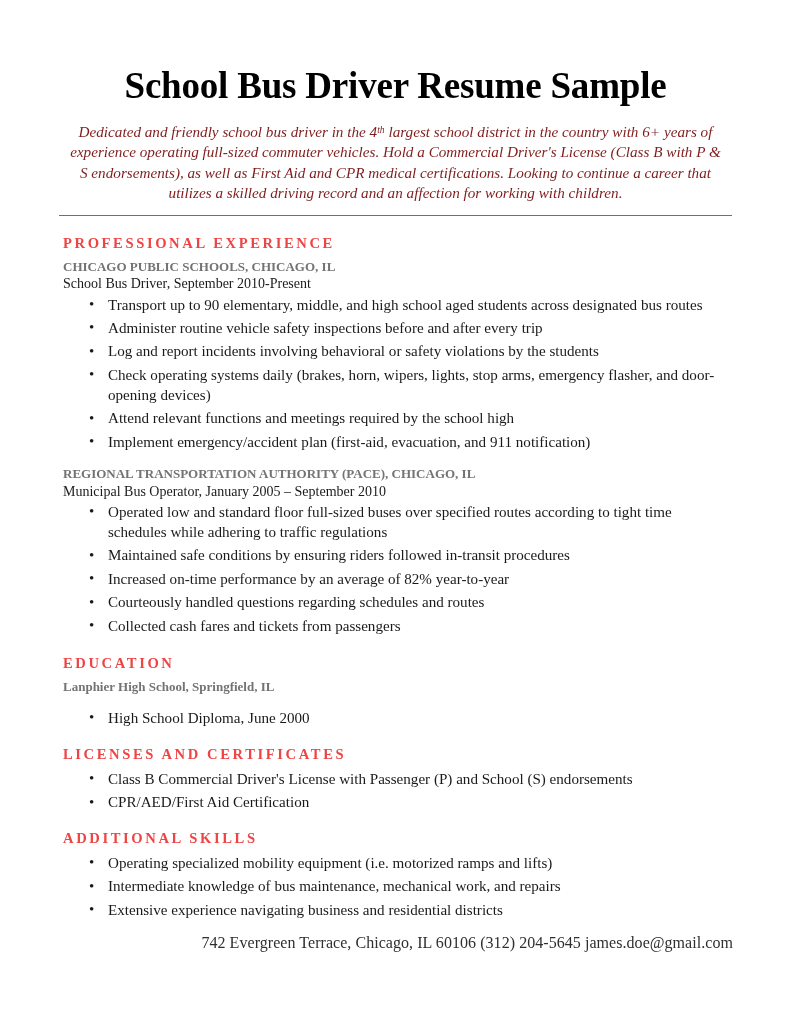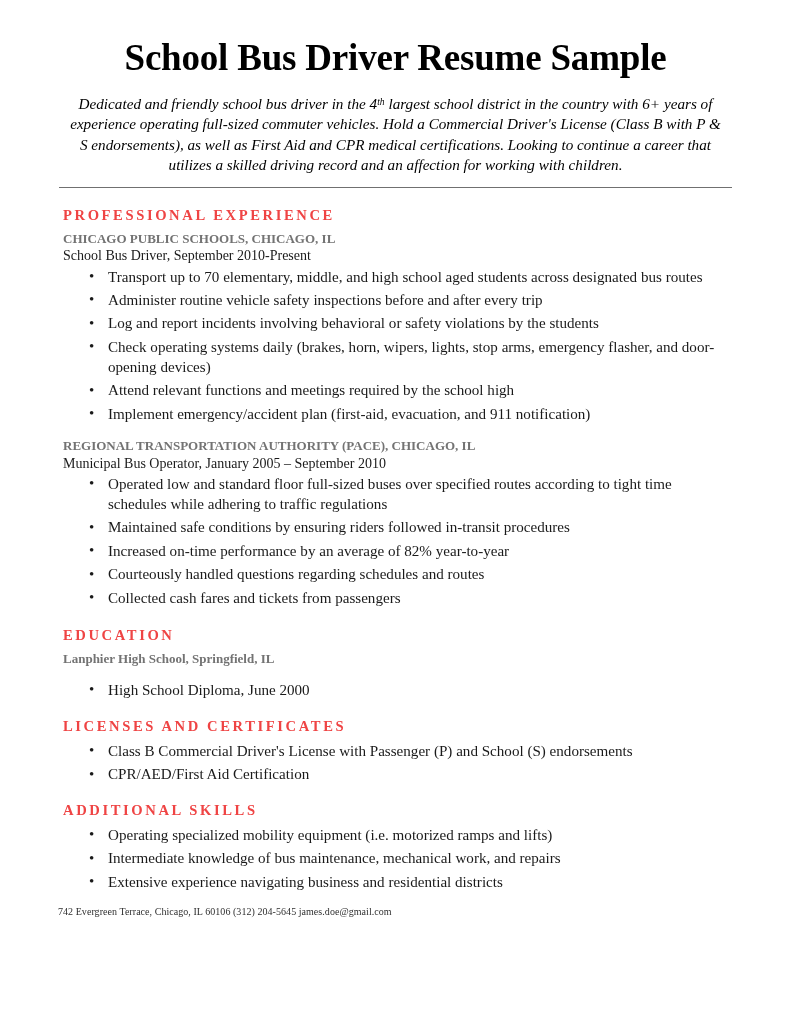--- a/index.html
+++ b/index.html
@@ -13,20 +13,21 @@
     font-family: "Liberation Serif", "DejaVu Serif", serif;
     color: #1a1a1a;
     overflow: hidden;
   }
   .page {
     width: 791px;
     height: 900px;
     box-sizing: border-box;
     padding: 0 58px;
     position: relative;
+    margin-top: 28px;
   }
   
   .resume-title {
     text-align: center;
     font-size: 37px;
     font-weight: bold;
     letter-spacing: -0.2px;
     margin: 0;
     padding-top: 38px;
     line-height: 1.06;
@@ -39,21 +40,21 @@
     color: #2b2b2b;
     letter-spacing: 0.05px;
   }
   
   .summary {
     text-align: center;
     font-style: italic;
     font-size: 15.2px;
     line-height: 1.33;
     margin: 17px 12px 0 12px;
-    color: #000000;
+    color: #7f1d1d;
   }
   .summary sup {
     font-size: 0.63em;
     vertical-align: 0.42em;
     font-style: italic;
   }
   .divider {
     border: 0;
     border-top: 1.3px solid #707070;
     margin: 12px 1px 0 1px;
@@ -102,22 +103,22 @@
     content: "\2022";
     position: absolute;
     left: 31px;
     top: -0.5px;
     font-size: 15px;
     color: #1a1a1a;
   }
   .job-block + .job-block { margin-top: 14px; }
   
   .footer-contact {
-    text-align: left;
-    font-size: 10px;
+    text-align: right;
+    font-size: 16px;
     color: #2f2f2f;
     margin-top: 13px;
     letter-spacing: 0.05px;
   }
 </style>
 </head>
 <body>
 
 <div class="page">
 
@@ -128,21 +129,21 @@
 
   <hr class="divider">
 
   <div class="section">
     <div class="section-heading">PROFESSIONAL EXPERIENCE</div>
 
     <div class="job-block">
       <div class="org">CHICAGO PUBLIC SCHOOLS, CHICAGO, IL</div>
       <div class="role">School Bus Driver, September 2010-Present</div>
       <ul class="bullets">
-        <li>Transport up to 70 elementary, middle, and high school aged students across designated bus routes</li>
+        <li>Transport up to 90 elementary, middle, and high school aged students across designated bus routes</li>
         <li>Administer routine vehicle safety inspections before and after every trip</li>
         <li>Log and report incidents involving behavioral or safety violations by the students</li>
         <li>Check operating systems daily (brakes, horn, wipers, lights, stop arms, emergency flasher, and door-opening devices)</li>
         <li>Attend relevant functions and meetings required by the school high</li>
         <li>Implement emergency/accident plan (first-aid, evacuation, and 911 notification)</li>
       </ul>
     </div>
 
     <div class="job-block">
       <div class="org">REGIONAL TRANSPORTATION AUTHORITY (PACE), CHICAGO, IL</div>

